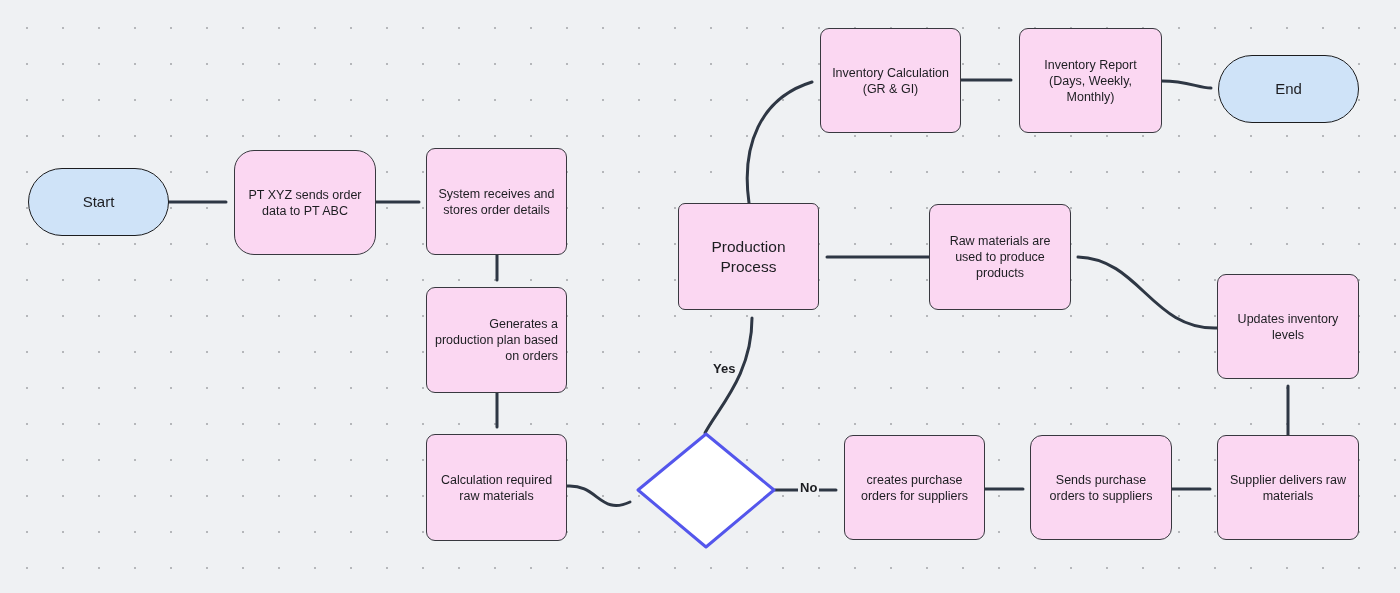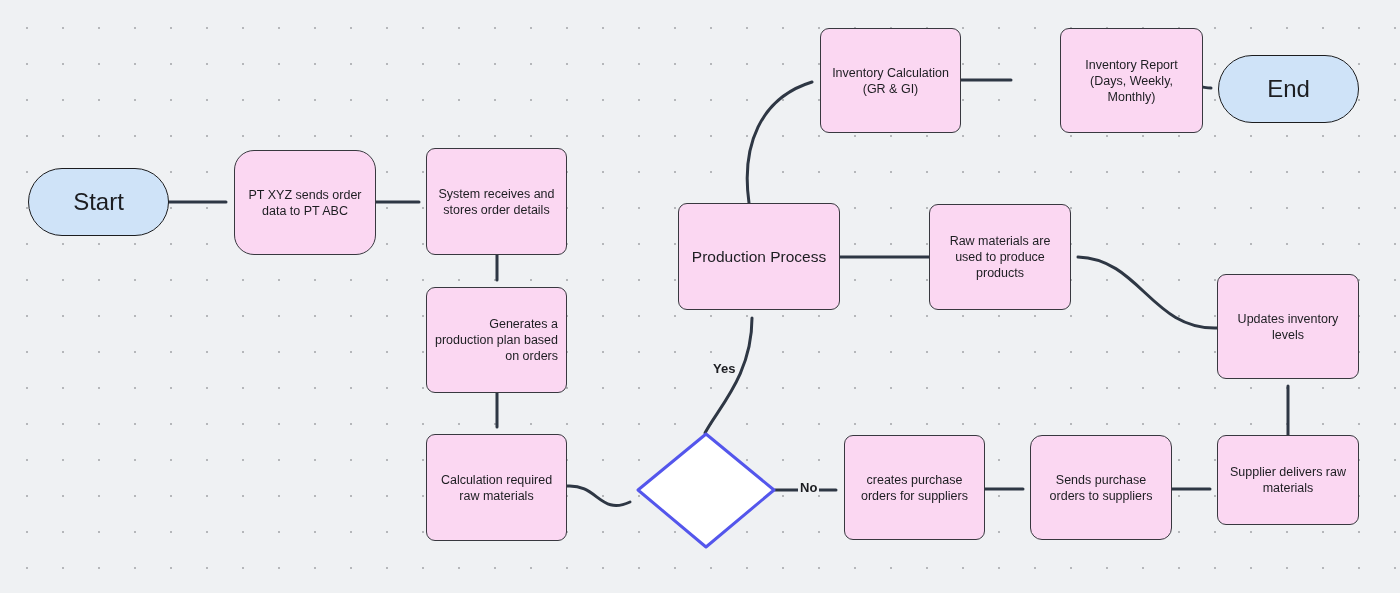--- a/index.html
+++ b/index.html
@@ -29,21 +29,21 @@
     border: 1.7px solid var(--process-border, #38383f);
     border-radius: 9px;
     font-size: 12.5px;
     padding: 6px 8px;
   }
   .process.big { font-size: 15.5px; }
   .terminator {
     background: var(--terminator-fill, #cfe3f8);
     border: 1.5px solid var(--terminator-border, #1c1d1f);
     border-radius: 36px;
-    font-size: 24px;
+    font-size: 15px;
   }
   .decision-label {
     position: absolute;
     font-size: 15px;
     line-height: 1.18;
     text-align: center;
   }
   .edge-label {
     position: absolute;
     font-size: 13px;
@@ -98,35 +98,35 @@
 
   <div class="node process" style="left:234px; top:150px; width:142px; height:105px;border-radius:20px;">PT XYZ sends order data to PT ABC</div>
 
   <div class="node process" style="left:426px; top:148px; width:141px; height:107px;">System receives and stores order details</div>
 
   <div class="node process" style="left:426px; top:287px; width:141px; height:106px;text-align:right;">Generates a production plan based on orders</div>
 
   <div class="node process" style="left:426px; top:434px; width:141px; height:107px;">Calculation required raw materials</div>
 
 
-  <div class="node process big" style="left:678px; top:203px; width:162px; height:107px;">Production Process</div>
+  <div class="node process big" style="left:678px; top:203px; width:141px; height:107px;border-radius:7px;">Production Process</div>
 
   <div class="node process" style="left:820px; top:28px; width:141px; height:105px;">Inventory Calculation (GR &amp; GI)</div>
 
-  <div class="node process" style="left:1019px; top:28px; width:143px; height:105px;margin-left:41px;">Inventory Report (Days, Weekly, Monthly)</div>
+  <div class="node process" style="left:1019px; top:28px; width:143px; height:105px;">Inventory Report (Days, Weekly, Monthly)</div>
 
   <div class="node terminator" style="left:1218px; top:55px; width:141px; height:68px;">End</div>
 
   <div class="node process" style="left:929px; top:204px; width:142px; height:106px;">Raw materials are used to produce products</div>
 
   <div class="node process" style="left:1217px; top:274px; width:142px; height:105px;">Updates inventory levels</div>
 
   <div class="node process" style="left:844px; top:435px; width:141px; height:105px;">creates purchase orders for suppliers</div>
 
   <div class="node process" style="left:1030px; top:435px; width:142px; height:105px;border-radius:12px;">Sends purchase orders to suppliers</div>
 
-  <div class="node process" style="left:1217px; top:435px; width:142px; height:90px;">Supplier delivers raw materials</div>
+  <div class="node process" style="left:1217px; top:435px; width:142px; height:105px;">Supplier delivers raw materials</div>
 
   <div class="edge-label" style="left:711px; top:361px;">Yes</div>
 
   <div class="edge-label" style="left:798px; top:480px;">No</div>
 
 </div>
 
 </body></html>

